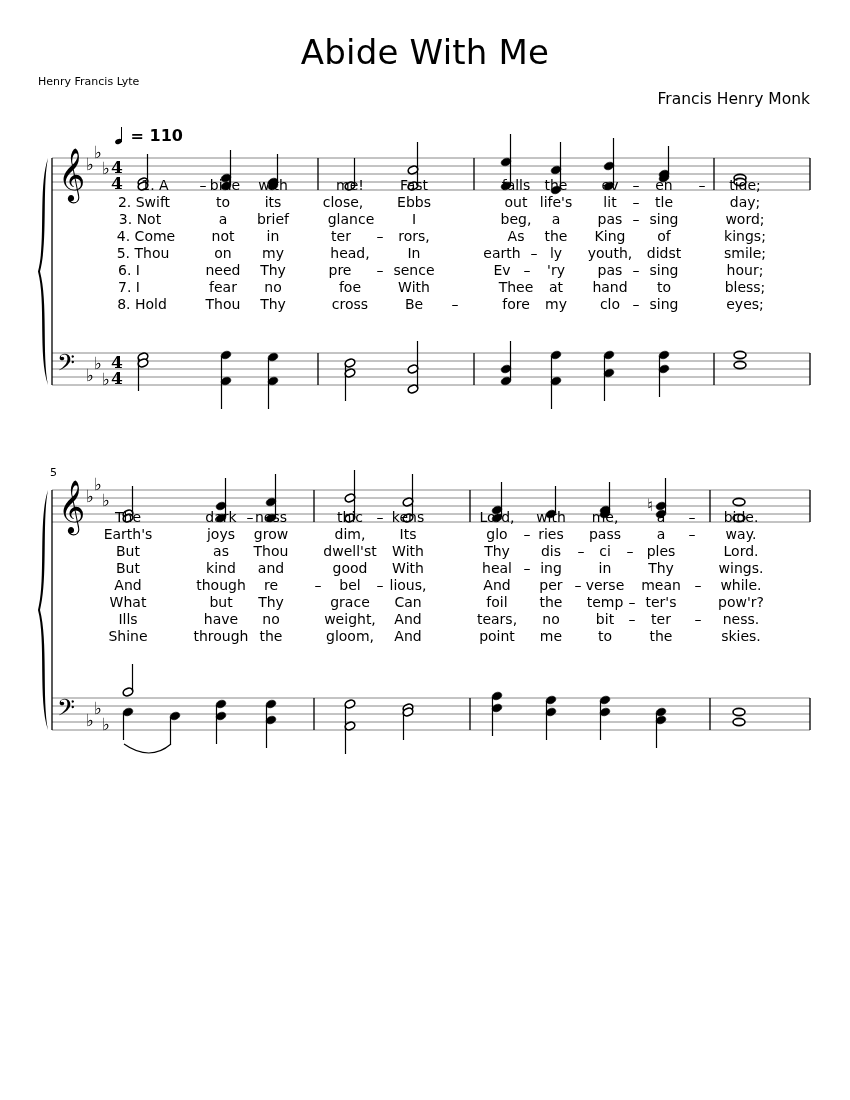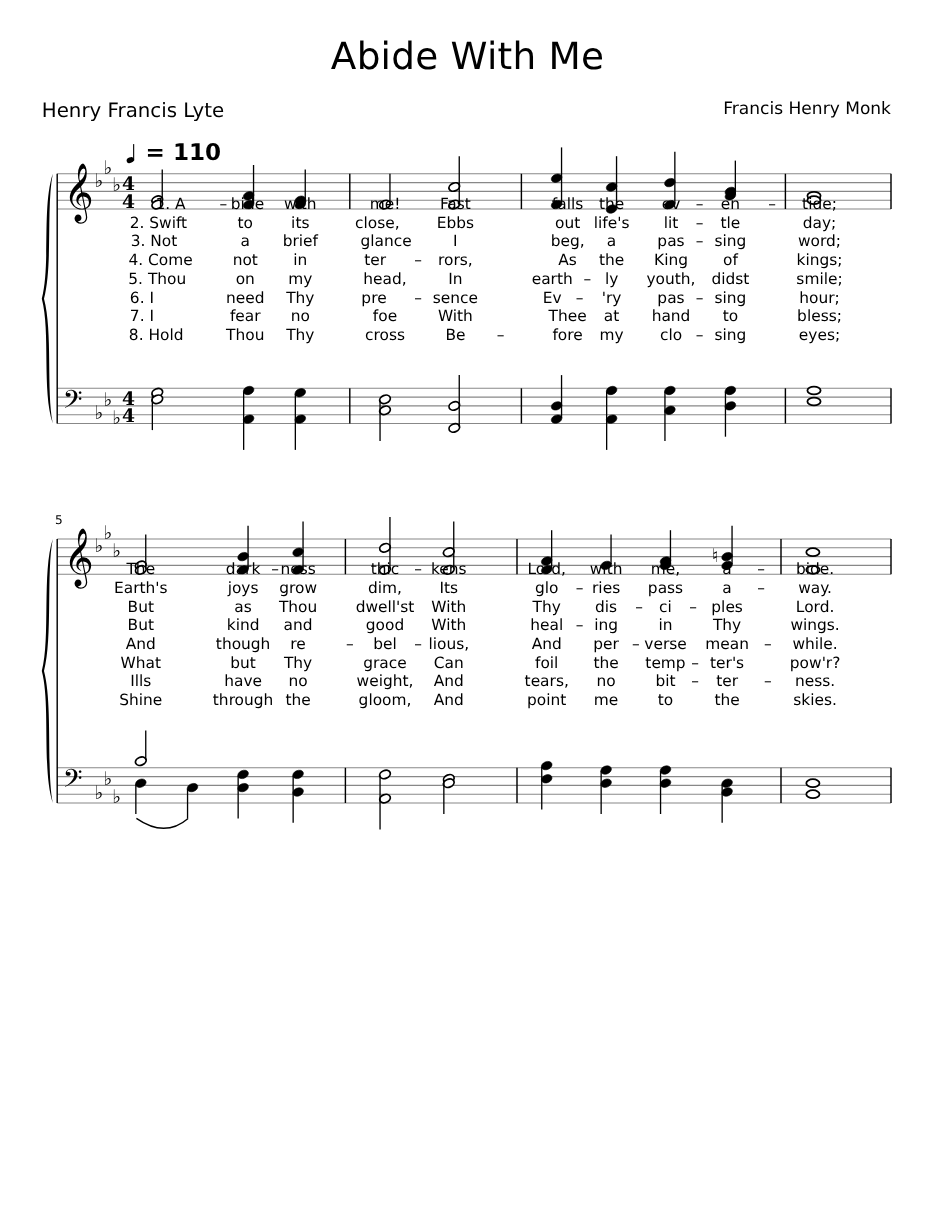--- a/index.html
+++ b/index.html
@@ -1,22 +1,22 @@
 <!DOCTYPE html>
 <html><head>
 <meta charset="utf-8">
 <style>
   html, body { margin: 0; padding: 0; background: #ffffff; }
   body { width: 850px; height: 1100px; position: relative; overflow: hidden;
          font-family: "DejaVu Sans", sans-serif; color: #000; }
   .title { position: absolute; top: 32px; left: 0; width: 850px; text-align: center;
            font-size: 34px; font-weight: normal; letter-spacing: 0.2px; }
-  .lyricist { position: absolute; top: 90px; left: 38px; font-size: 18px; text-align: center; }
+  .lyricist { position: absolute; top: 75px; left: 38px; font-size: 11px; text-align: center; }
   .composer { position: absolute; top: 90px; right: 40px; font-size: 15.5px; }
-  .tempo { position: absolute; top: 126px; left: 115px; font-size: 21px; font-weight: bold; }
+  .tempo { position: absolute; top: 126px; left: 115px; font-size: 16px; font-weight: bold; }
   .tempo .note { display: inline-block; position: relative; width: 10px; height: 18px; vertical-align: -3px; }
   .tempo .note .head { position: absolute; left: 0; bottom: 0; width: 7px; height: 5px; background: #000;
            border-radius: 50%; transform: rotate(-25deg); }
   .tempo .note .stem { position: absolute; left: 6px; bottom: 2px; width: 1.2px; height: 15px; background: #000; }
   svg#score { position: absolute; left: 0; top: 0; }
   .lyr { font-family: "DejaVu Sans", sans-serif; font-size: 14px; fill: #000; }
   .mnum { font-family: "DejaVu Sans", sans-serif; font-size: 11px; fill: #000; }
   .clef { font-family: "DejaVu Serif", serif; fill: #000; }
   .ts { font-family: "DejaVu Serif", serif; font-weight: bold; font-size: 17px; fill: #000; }
   .acc { font-family: "DejaVu Sans", sans-serif; font-size: 17px; fill: #000; }

